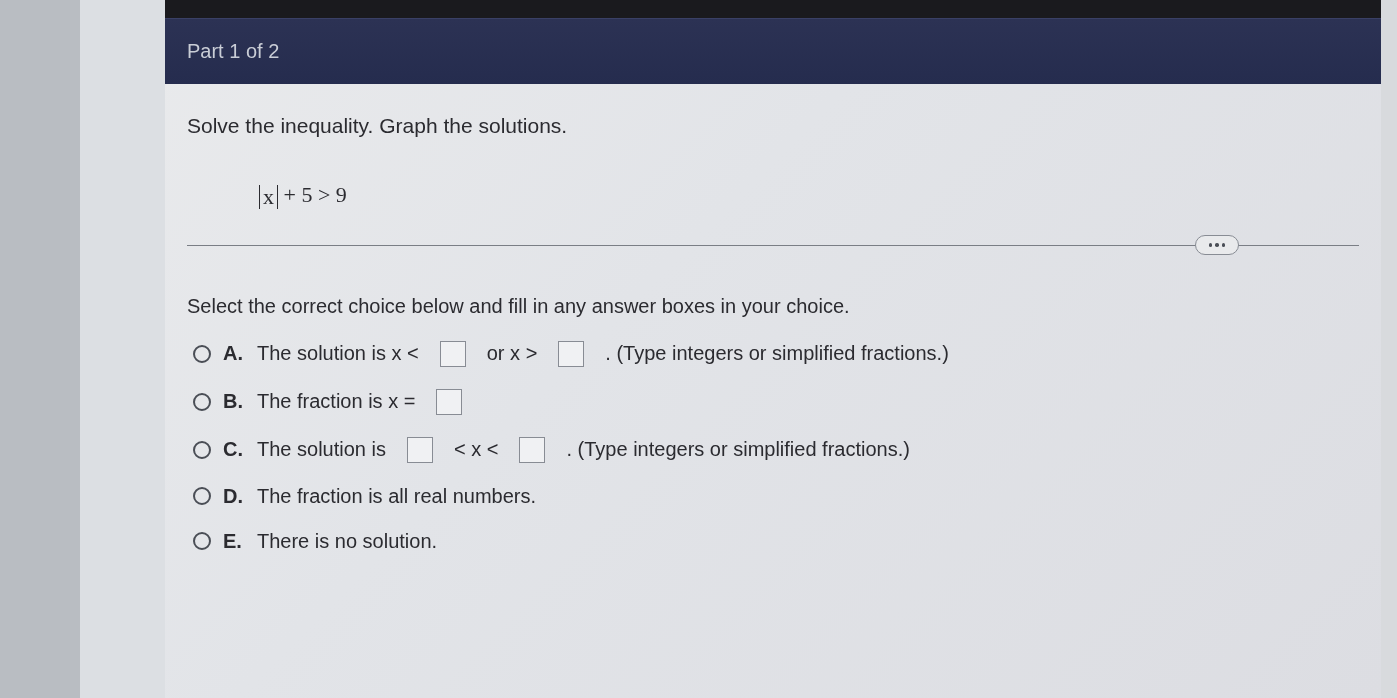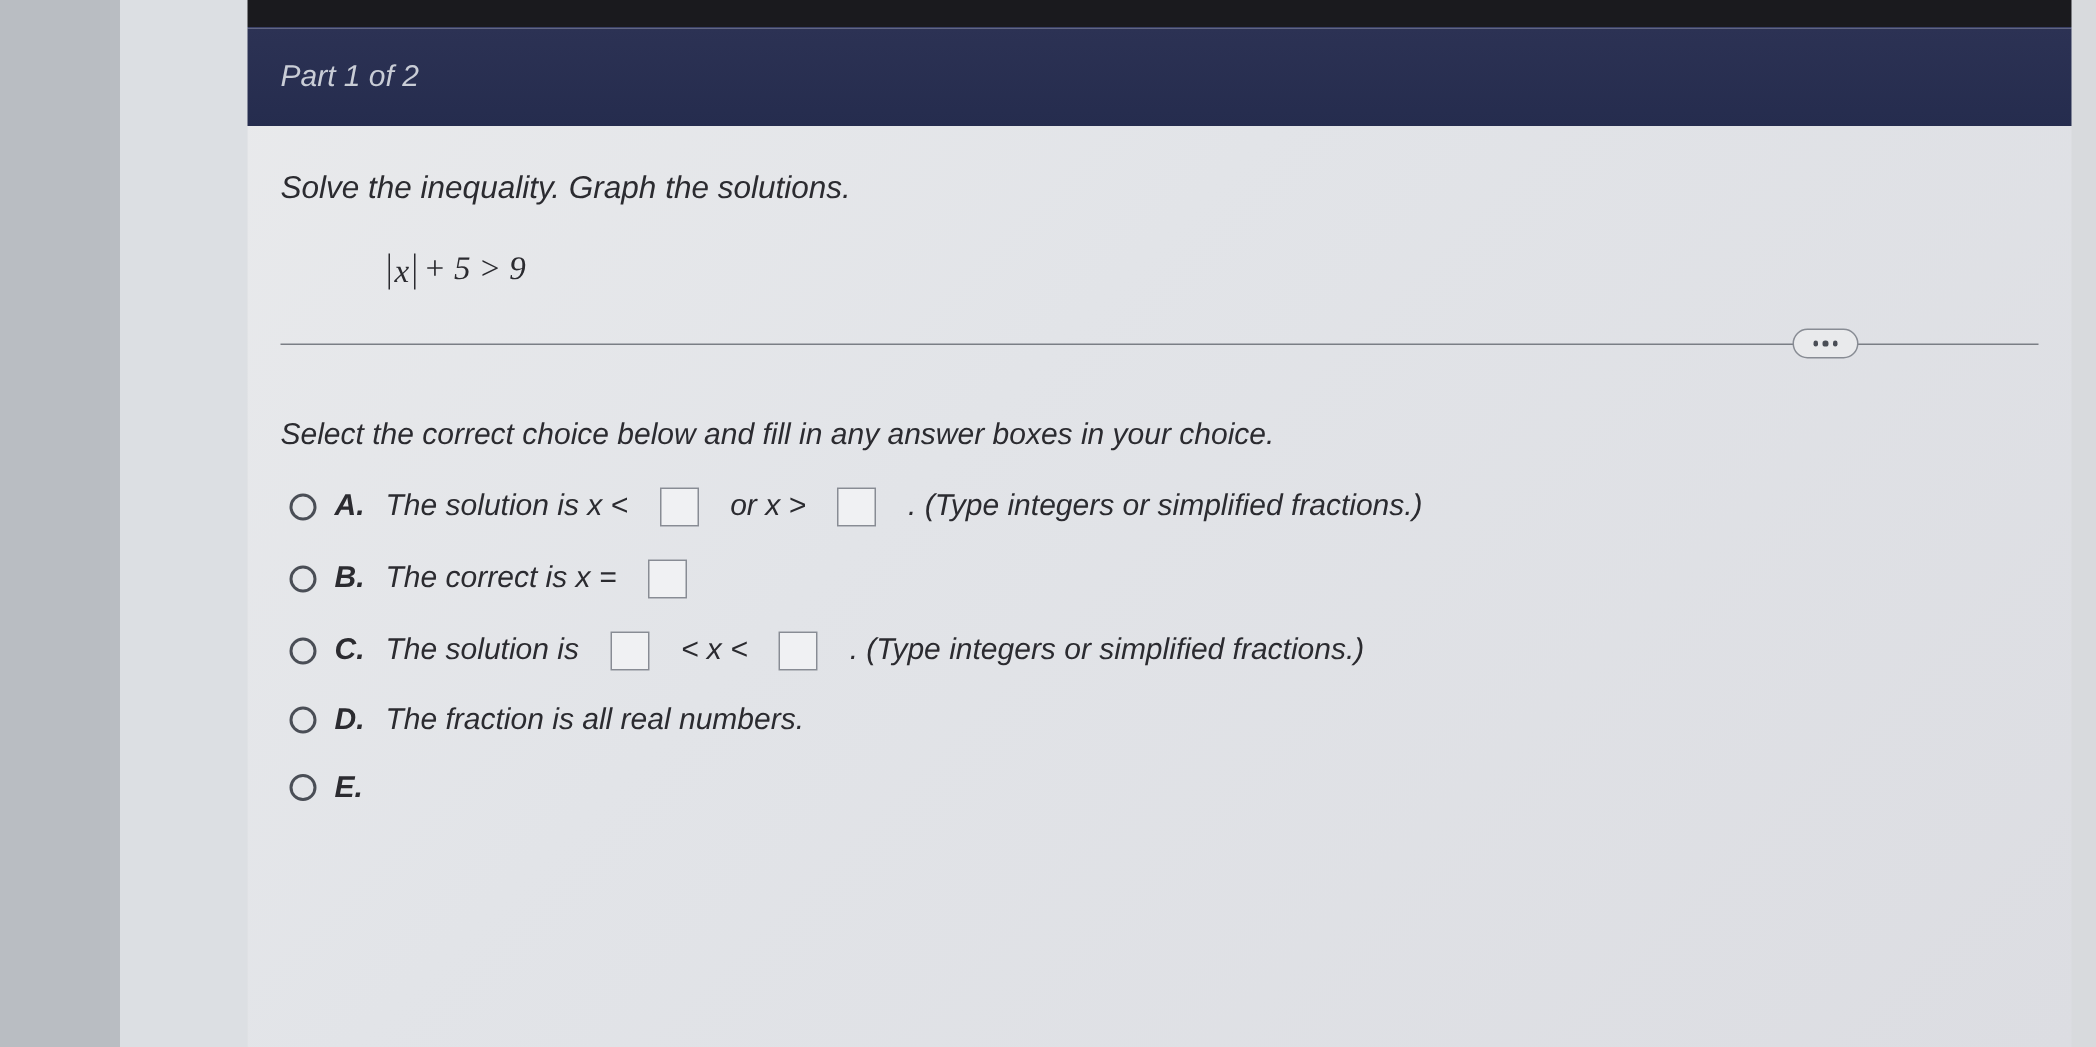--- a/index.html
+++ b/index.html
@@ -27,21 +27,20 @@
     height: 100%;
     background: #dcdfe3;
   }
   .content-area {
     position: absolute;
     left: 165px;
     top: 0;
     right: 16px;
     height: 100%;
     background: linear-gradient(135deg, #e9eaec 0%, #e2e4e8 40%, #dcdde2 100%);
-    font-style: italic;
   }
   .top-black-strip {
     width: 100%;
     height: 18px;
     background: #1a1a1e;
   }
   .part-header {
     width: 100%;
     height: 66px;
     background: linear-gradient(180deg, #2c3254 0%, #252c4e 100%);
@@ -52,21 +51,21 @@
     align-items: center;
     border-top: 1px solid #3a4066;
   }
   .question-body {
     padding: 30px 22px 20px 22px;
     color: #2b2b2f;
   }
   .instruction {
     font-size: 21px;
     color: #2b2b30;
-    margin-bottom: 28px;
+    margin-bottom: 44px;
   }
   .equation {
     font-size: 22px;
     color: #2b2b30;
     margin-left: 48px;
     margin-bottom: 26px;
     font-family: 'Times New Roman', serif;
     padding-left: 24px;
   }
   .abs-bar {
@@ -201,21 +200,21 @@
           <span> or x &gt; </span>
           <span class="answer-box"></span>
           <span>. (Type integers or simplified fractions.)</span>
         </div>
       </div>
 
       <div class="choice-row">
         <div class="radio"></div>
         <span class="choice-letter">B.</span>
         <div class="choice-text">
-          <span>The correct is x = </span>
+          <span>The fraction is x = </span>
           <span class="answer-box"></span>
         </div>
       </div>
 
       <div class="choice-row">
         <div class="radio"></div>
         <span class="choice-letter">C.</span>
         <div class="choice-text">
           <span>The solution is </span>
           <span class="answer-box"></span>
@@ -229,17 +228,20 @@
         <div class="radio"></div>
         <span class="choice-letter">D.</span>
         <div class="choice-text">
           <span>The fraction is all real numbers.</span>
         </div>
       </div>
 
       <div class="choice-row">
         <div class="radio"></div>
         <span class="choice-letter">E.</span>
+        <div class="choice-text">
+          <span>There is no solution.</span>
+        </div>
       </div>
 
     </div>
   </div>
 </div>
 
 </body></html>

